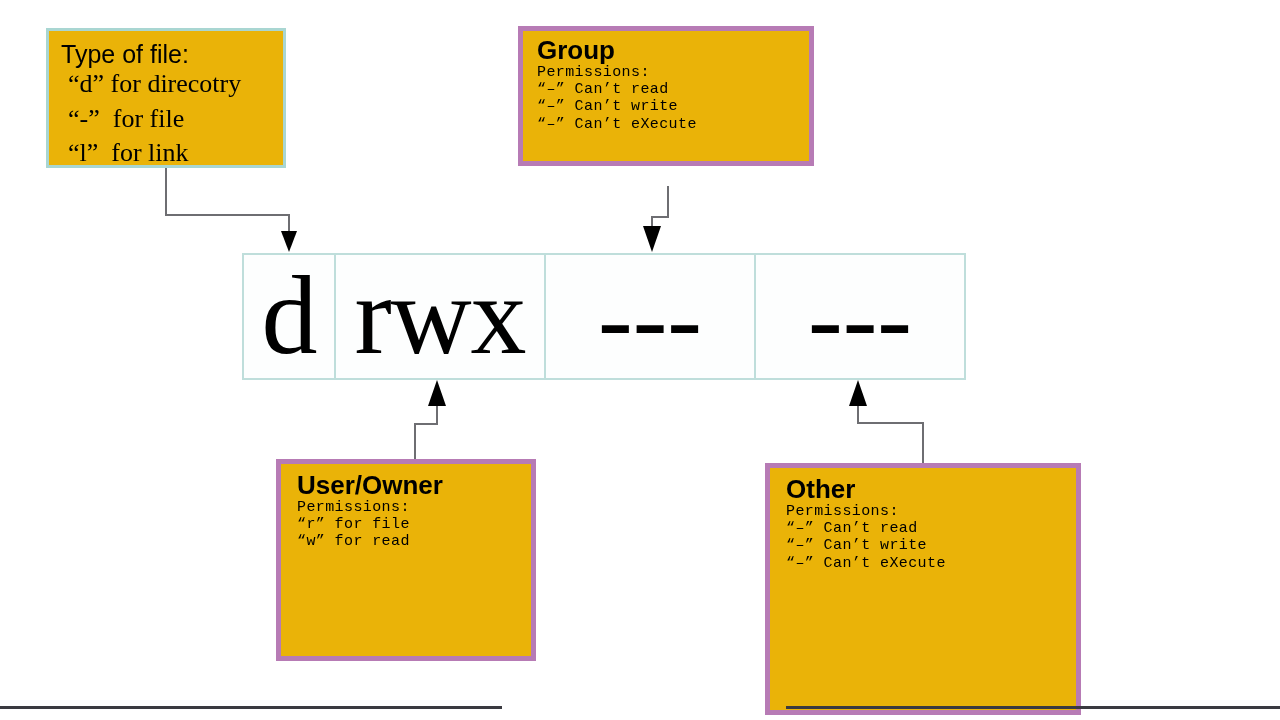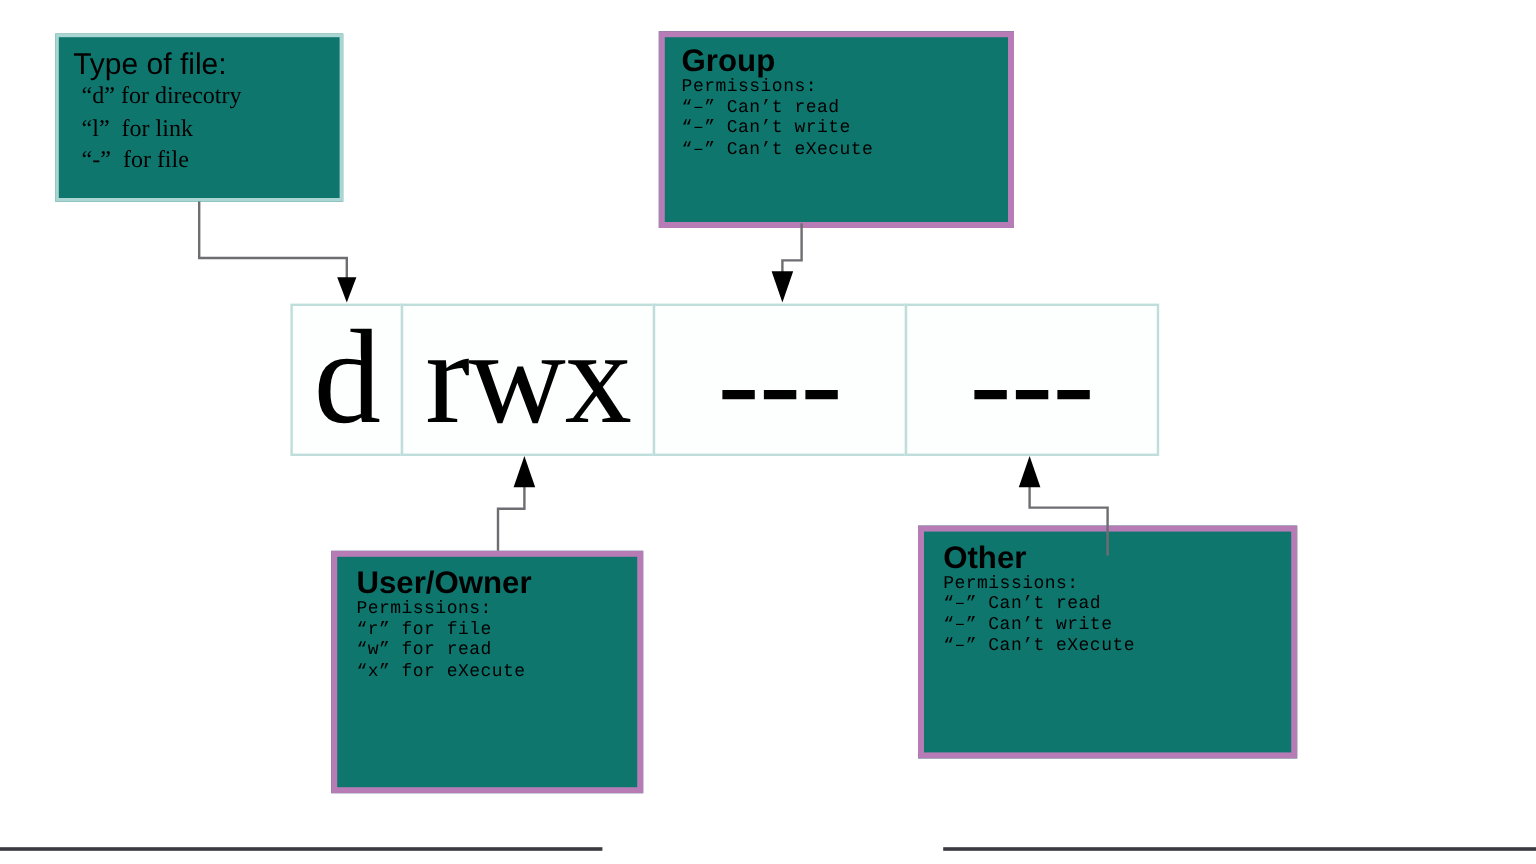--- a/index.html
+++ b/index.html
@@ -11,21 +11,21 @@
     width: 1280px;
     height: 720px;
     position: relative;
     overflow: hidden;
     font-family: "Liberation Sans", sans-serif;
   }
 
   
   .callout {
     position: absolute;
-    background: #0f766e;
+    background: #eab308;
     box-sizing: border-box;
   }
   .callout.teal {
     border: 3px solid #a9d6d2;
   }
   .callout.purple {
     border: 5px solid #b77bb5;
   }
 
   .callout-title {
@@ -48,52 +48,51 @@
     padding: 0;
     list-style: none;
   }
   .lines li {
     white-space: pre;
     color: #000000;
   }
   
   .lines.serif li {
     font-family: "Liberation Serif", serif;
-    font-size: 20px;
+    font-size: 26px;
     line-height: 1.33;
     padding-left: 7px;
   }
   
   .lines.mono li {
     font-family: "Liberation Mono", monospace;
     font-size: 15px;
     line-height: 1.14;
     letter-spacing: 0.4px;
   }
 
   
   #box-type-of-file {
     left: 46px;  top: 28px;
     width: 240px; height: 140px;
     padding: 10px 0 0 12px;
   }
   #box-group {
     left: 518px; top: 26px;
-    width: 296px; height: 164px;
+    width: 296px; height: 140px;
     padding: 6px 0 0 14px;
-    margin-left: 31px;
   }
   #box-user-owner {
     left: 276px; top: 459px;
     width: 260px; height: 202px;
     padding: 8px 0 0 16px;
   }
   #box-other {
-    left: 765px; top: 438px;
-    width: 316px; height: 194px;
+    left: 765px; top: 463px;
+    width: 316px; height: 252px;
     padding: 8px 0 0 16px;
   }
 
   
   #perm-string {
     position: absolute;
     left: 242px;
     top: 253px;
     width: 726px;
     height: 127px;
@@ -151,42 +150,41 @@
   #bottom-rule-left  { left: 0px;   top: 706px; width: 502px; }
   #bottom-rule-right { left: 786px; top: 706px; width: 494px; }
 </style>
 </head>
 <body>
 
 <div class="callout teal" id="box-type-of-file">
   <div class="callout-title serif-box">Type of file:</div>
   <ul class="lines serif">
     <li>“d” for direcotry</li>
+    <li>“-”  for file</li>
     <li>“l”  for link</li>
-    <li>“-”  for file</li>
   </ul>
 </div>
 
 <div class="callout purple" id="box-group">
   <div class="callout-title mono-box">Group</div>
   <ul class="lines mono">
     <li>Permissions:</li>
     <li>“–” Can’t read</li>
     <li>“–” Can’t write</li>
     <li>“–” Can’t eXecute</li>
   </ul>
 </div>
 
 <div class="callout purple" id="box-user-owner">
   <div class="callout-title mono-box">User/Owner</div>
   <ul class="lines mono">
     <li>Permissions:</li>
     <li>“r” for file</li>
     <li>“w” for read</li>
-    <li>“x” for eXecute</li>
   </ul>
 </div>
 
 <div class="callout purple" id="box-other">
   <div class="callout-title mono-box">Other</div>
   <ul class="lines mono">
     <li>Permissions:</li>
     <li>“–” Can’t read</li>
     <li>“–” Can’t write</li>
     <li>“–” Can’t eXecute</li>

